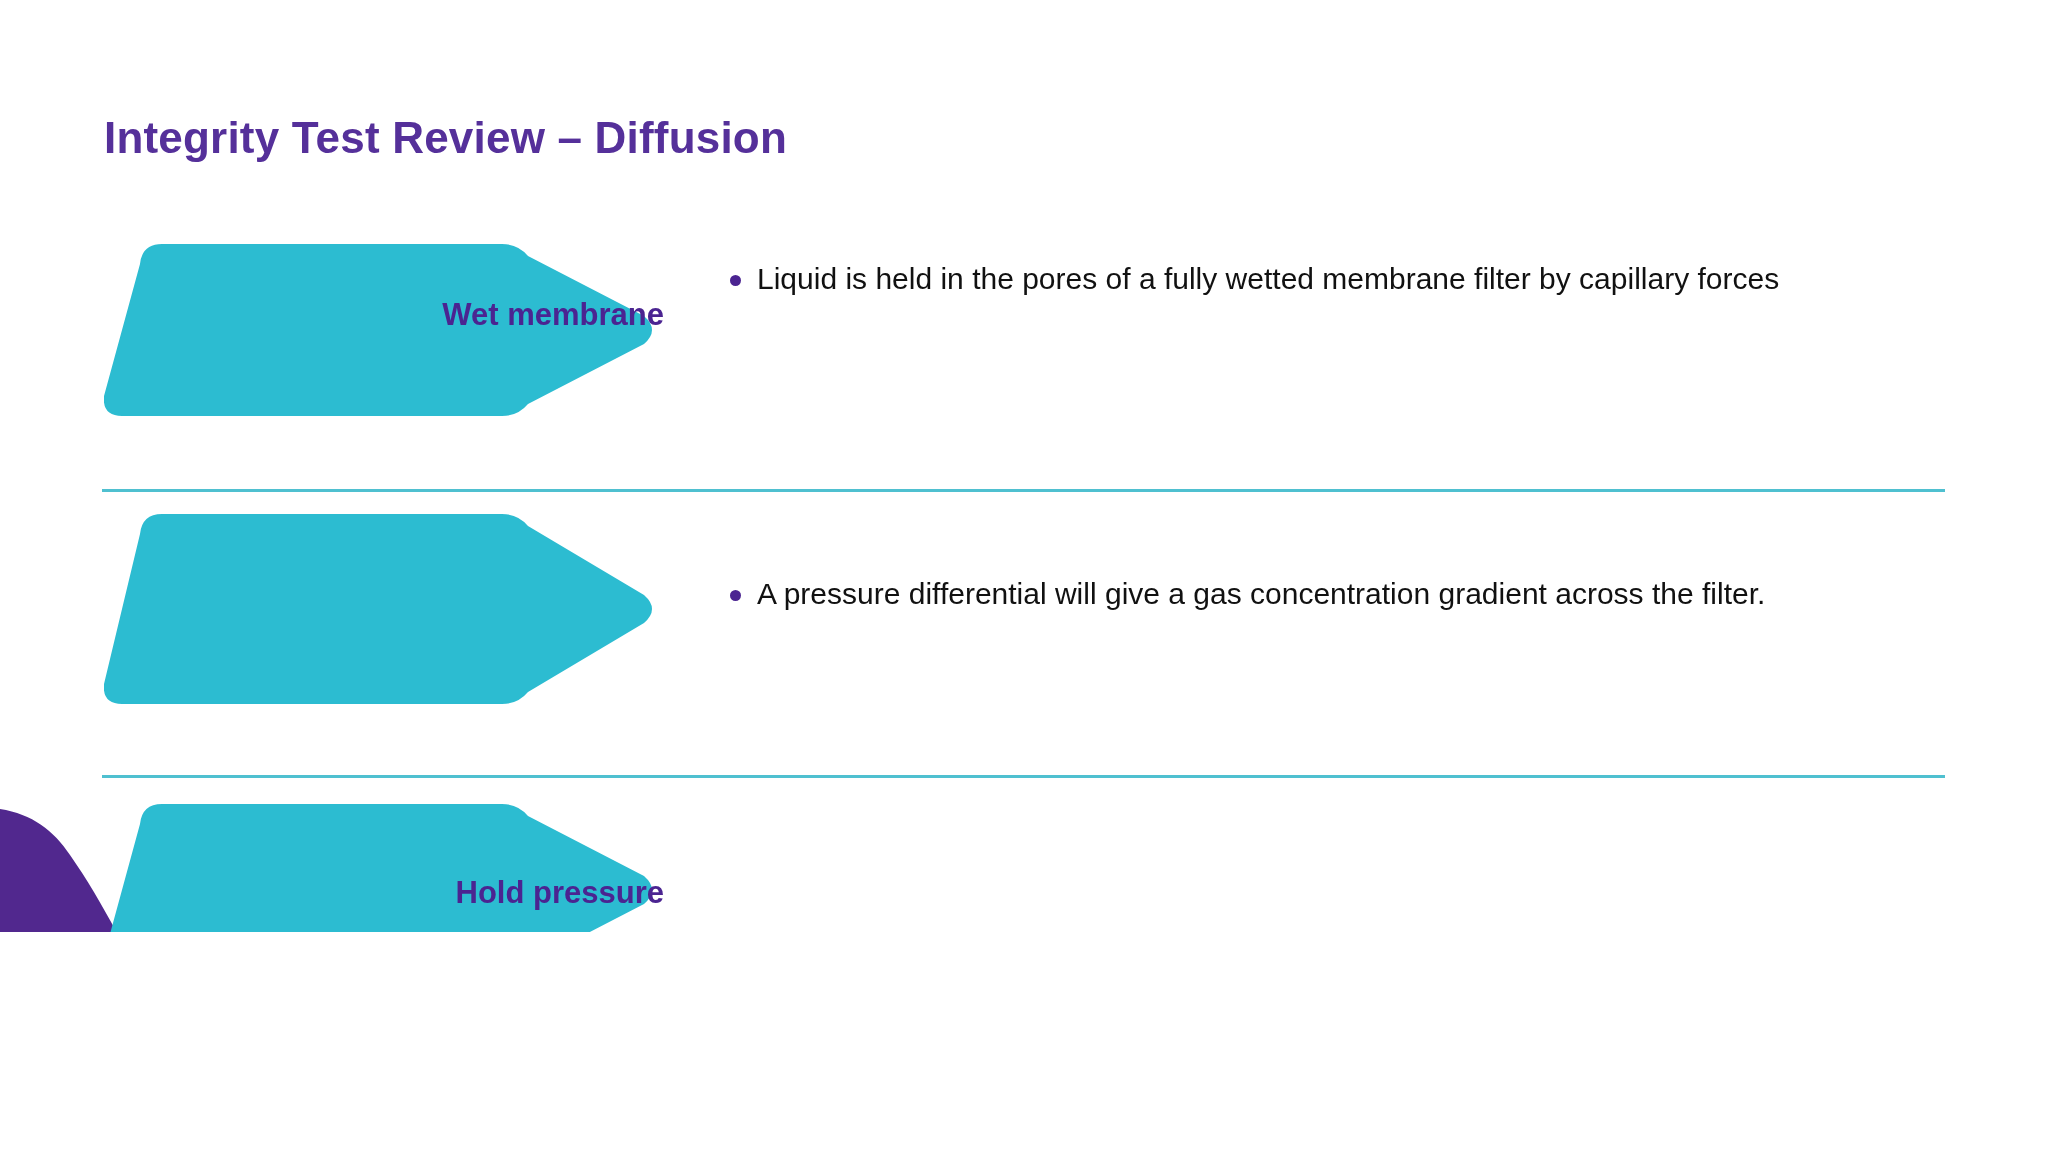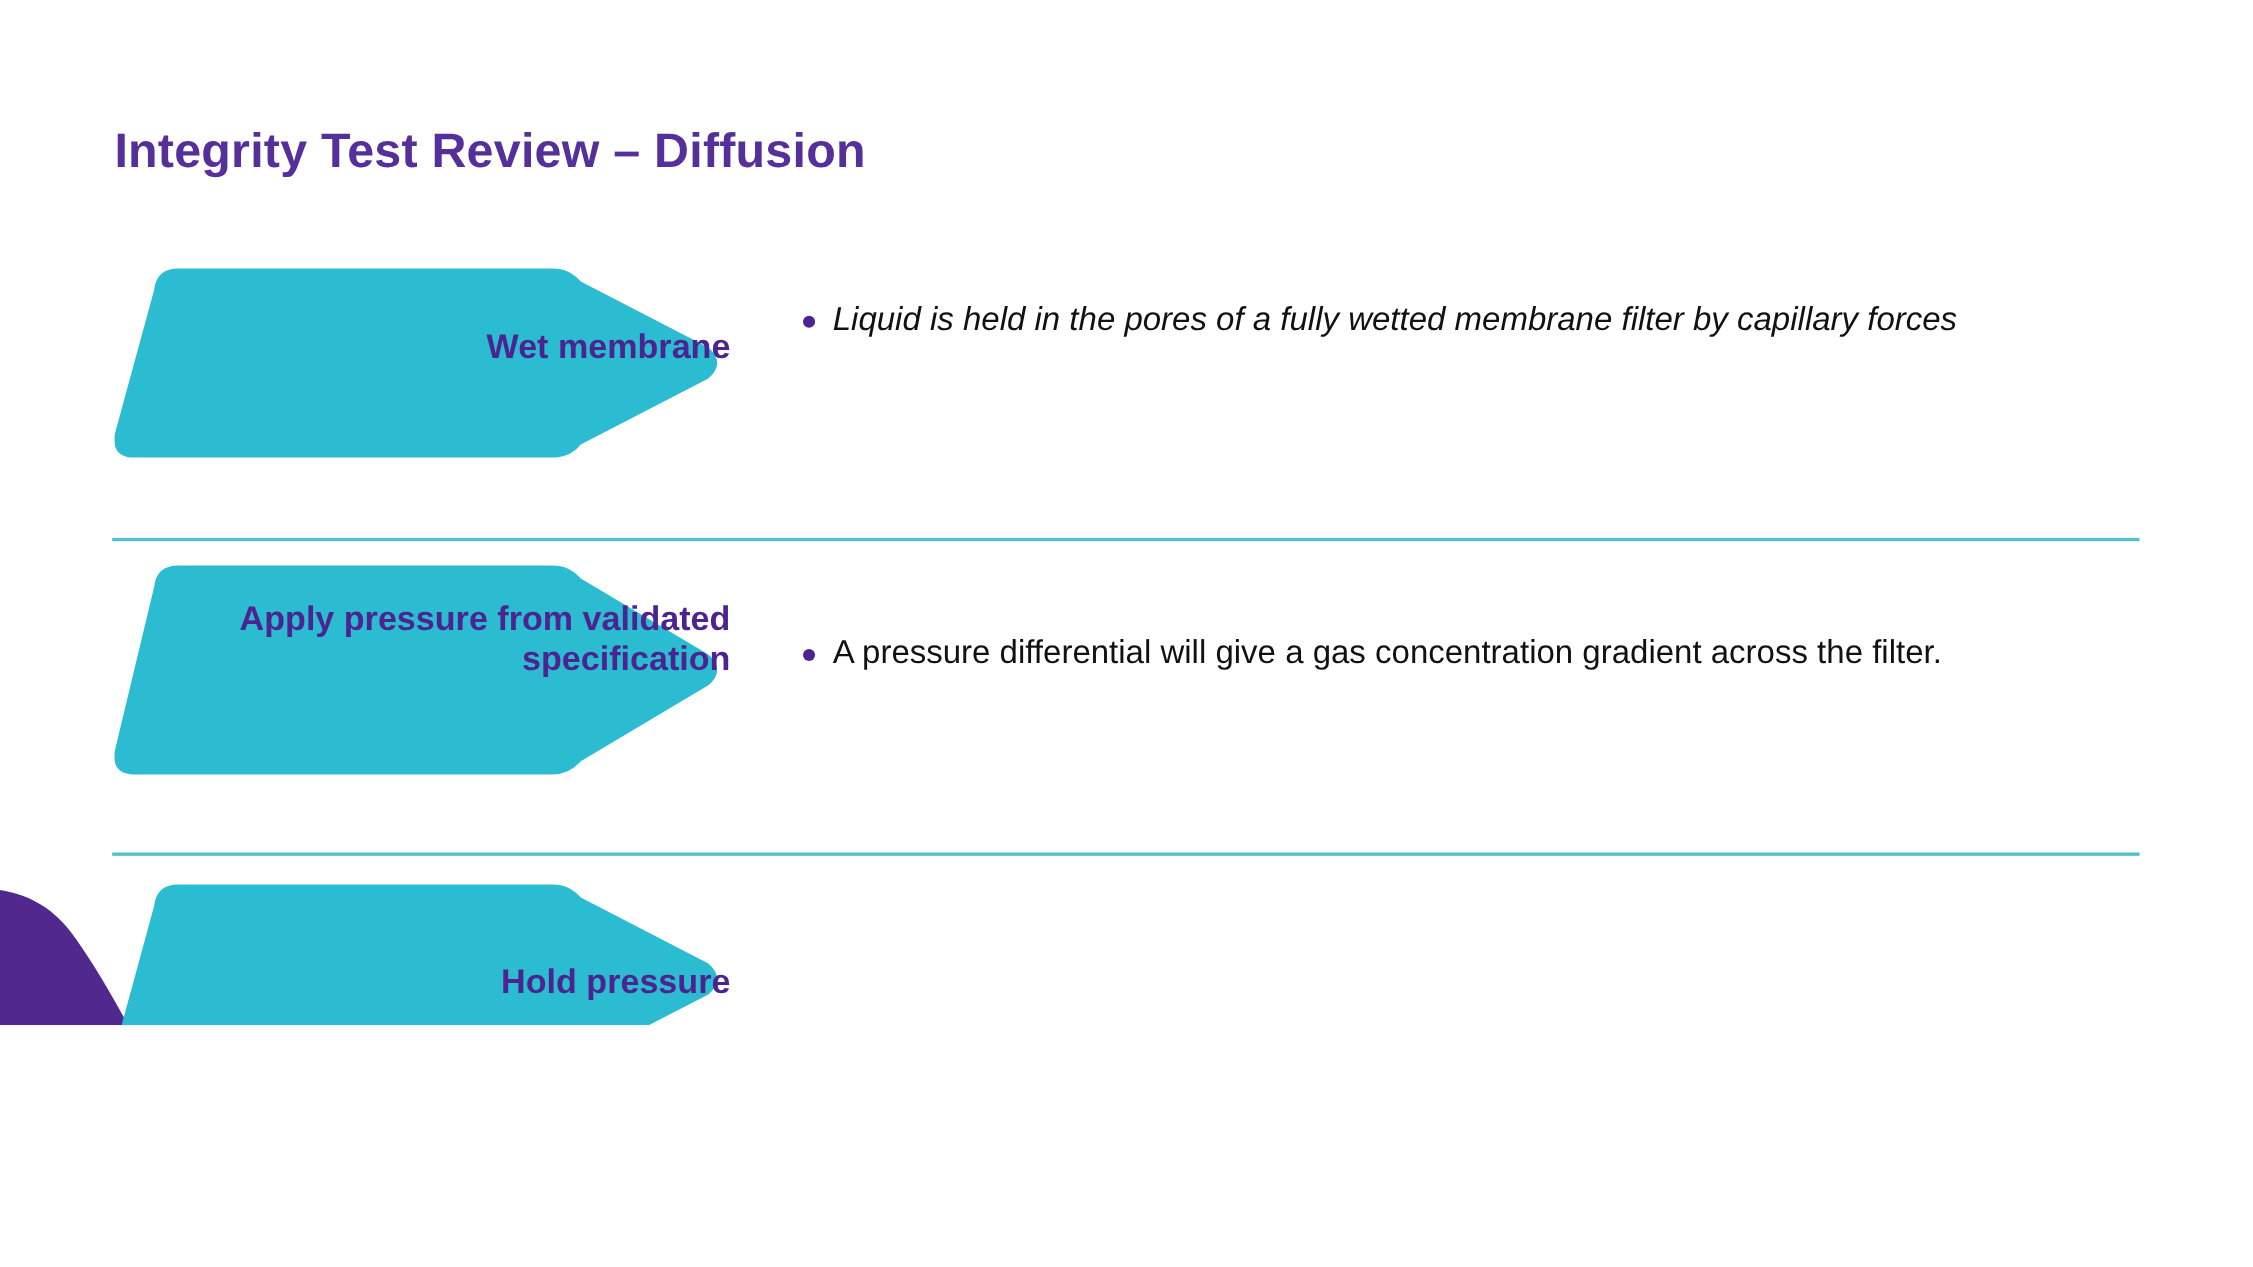--- a/index.html
+++ b/index.html
@@ -136,35 +136,34 @@
   <div class="slide-title">Integrity Test Review – Diffusion</div>
 
   <div class="row row-1">
     <div class="chevron-wrap">
       <svg width="560" height="180" viewBox="0 0 560 180" xmlns="http://www.w3.org/2000/svg">
         <path fill="#2CBCD1" d="M 36 24 Q 38 4 58 4 L 398 4 Q 414 4 424 16 L 540 76 Q 556 90 540 104 L 424 164 Q 414 176 398 176 L 18 176 Q -2 176 0 156 Z"></path>
       </svg>
     </div>
     <div class="chevron-label" style="top: 57px;">Wet membrane</div>
 
-    <div class="bullet-block" style="top: 30px; font-style: italic;">
+    <div class="bullet-block" style="top: 18px;">
       <span class="bullet-dot"></span>
       <span class="bullet-text">Liquid is held in the pores of a fully wetted membrane filter by capillary forces</span>
     </div>
   </div>
 
   <div class="divider divider-1"></div>
 
   <div class="row row-2">
     <div class="chevron-wrap">
       <svg width="560" height="198" viewBox="0 0 560 198" xmlns="http://www.w3.org/2000/svg">
         <path fill="#2CBCD1" d="M 36 24 Q 38 4 58 4 L 398 4 Q 414 4 424 16 L 540 85 Q 556 99 540 113 L 424 182 Q 414 194 398 194 L 18 194 Q -2 194 0 174 Z"></path>
       </svg>
     </div>
-    <div class="chevron-label" style="top: 35px;">Apply pressure from validated specification</div>
 
     <div class="bullet-block" style="top: 63px;">
       <span class="bullet-dot"></span>
       <span class="bullet-text">A pressure differential will give a gas concentration gradient across the filter.</span>
     </div>
   </div>
 
   <div class="divider divider-2"></div>
 
   <div class="row row-3">

